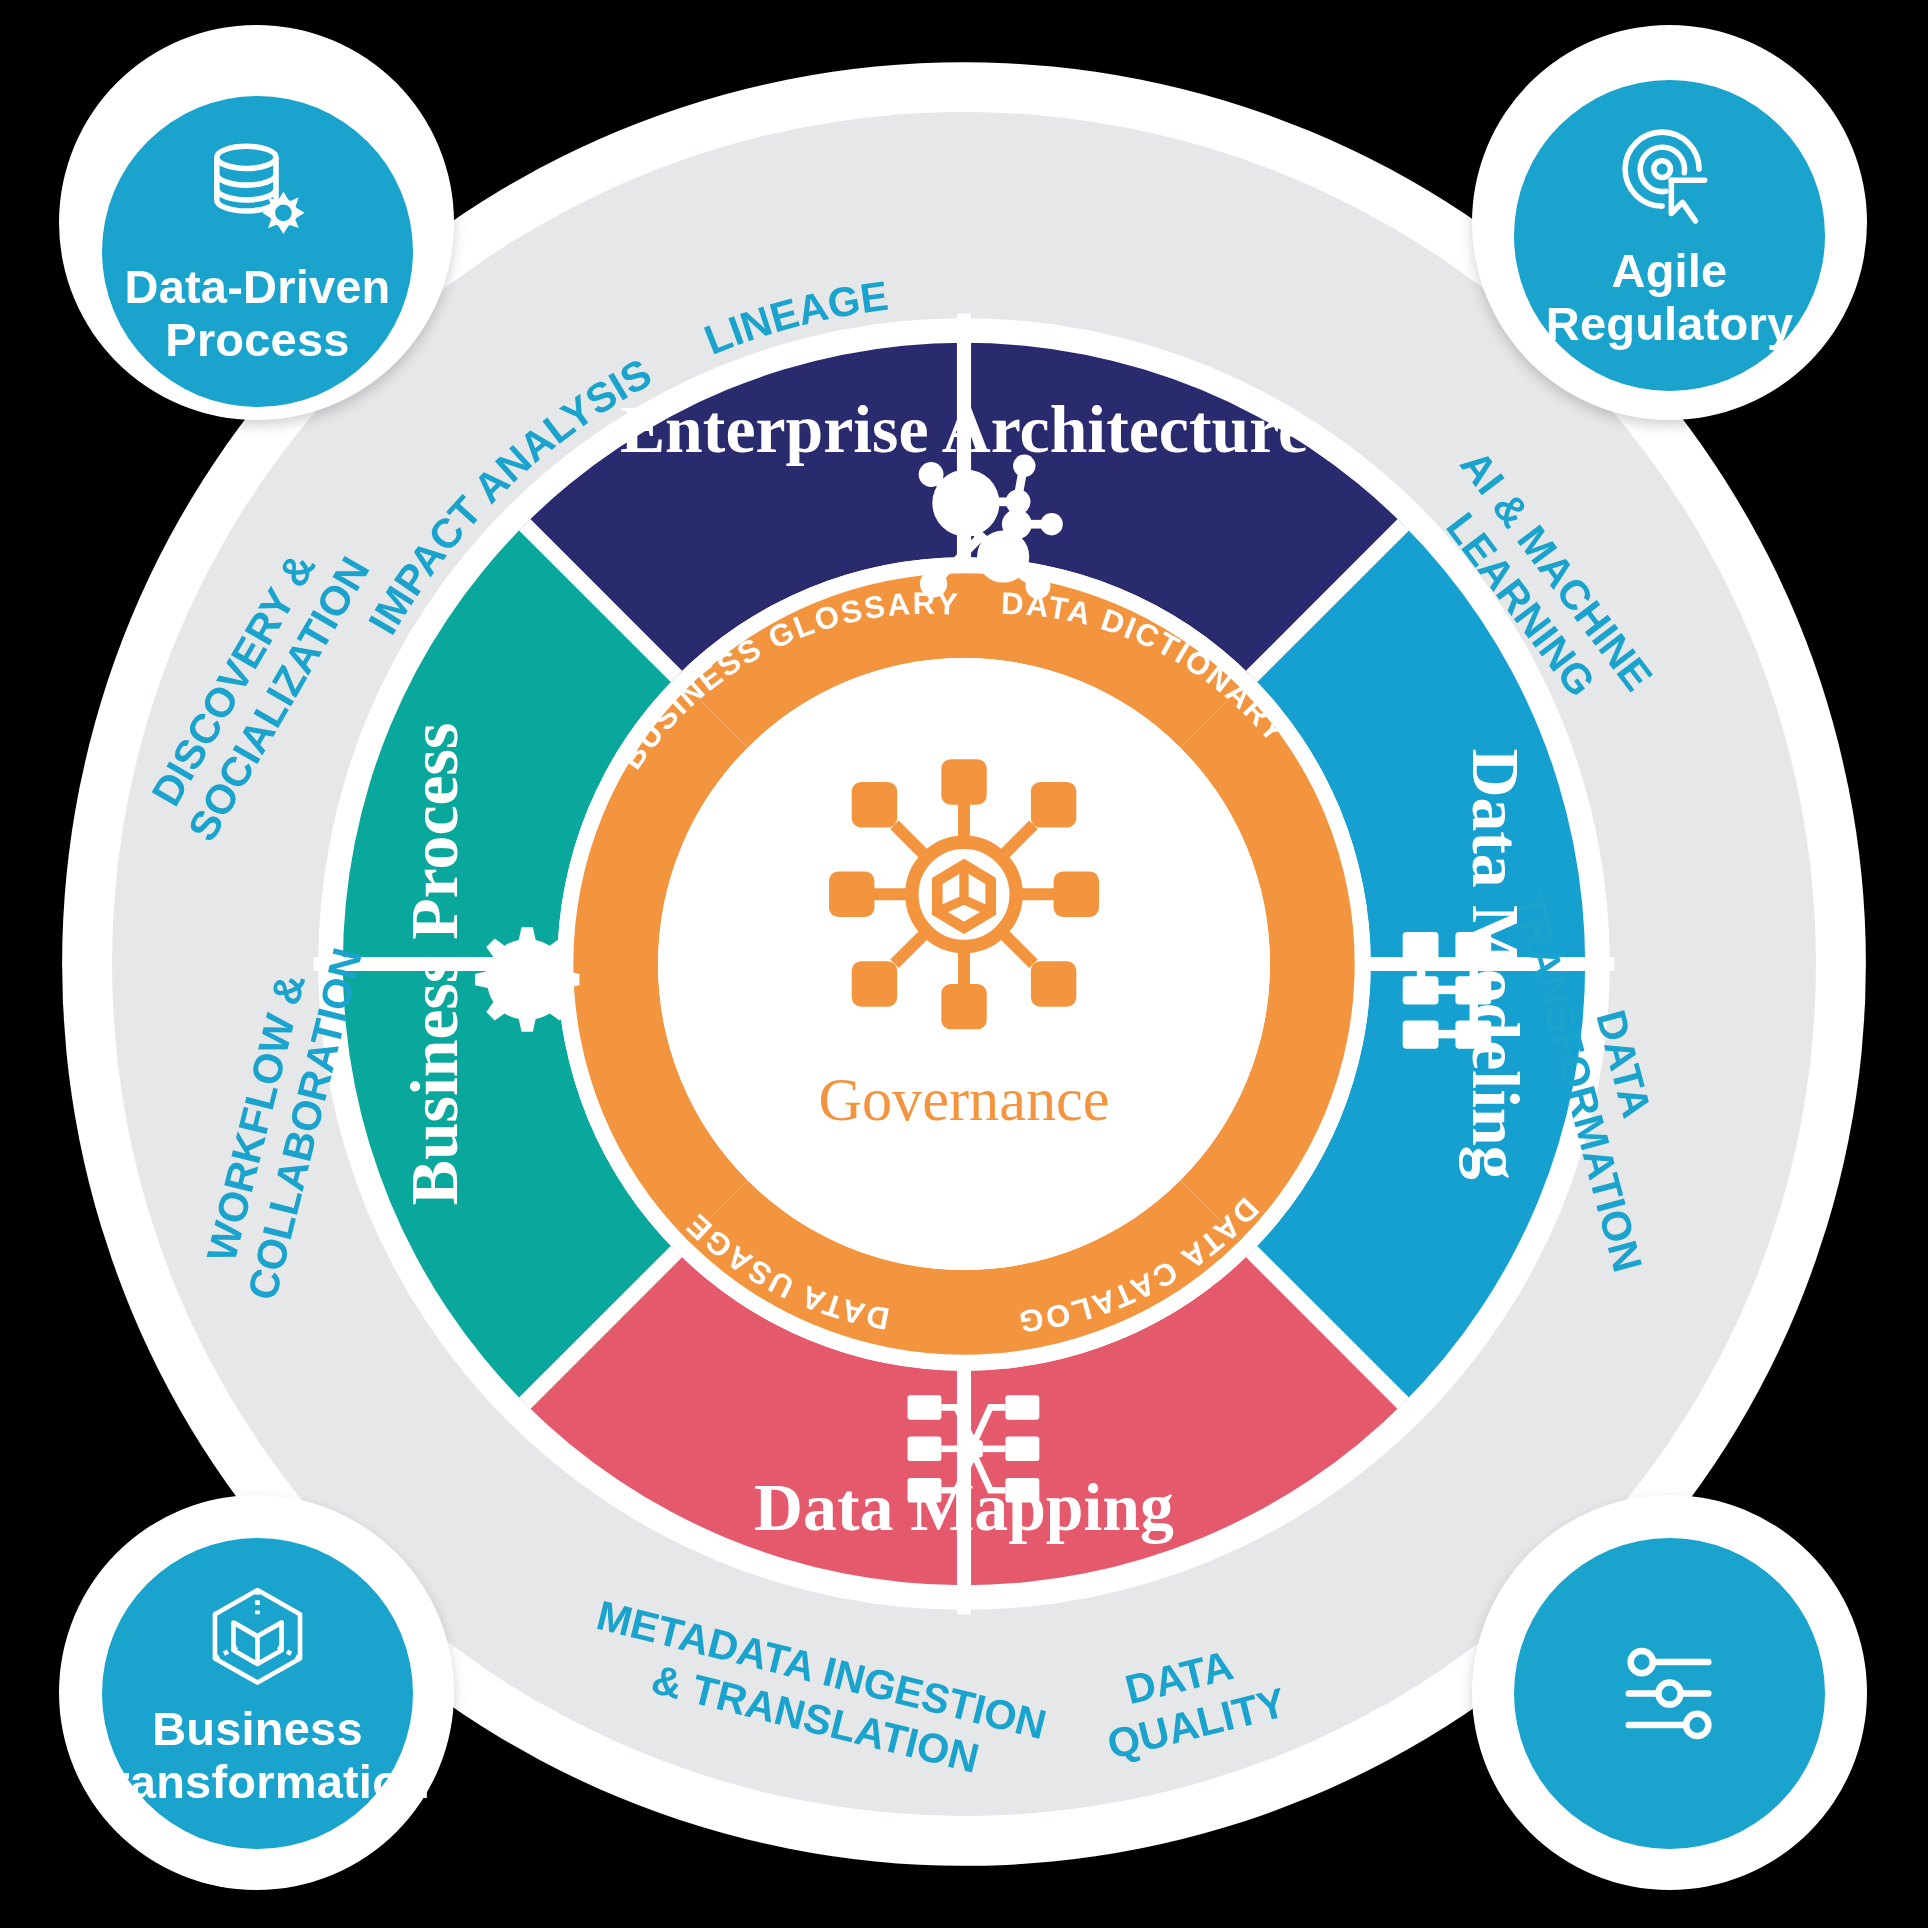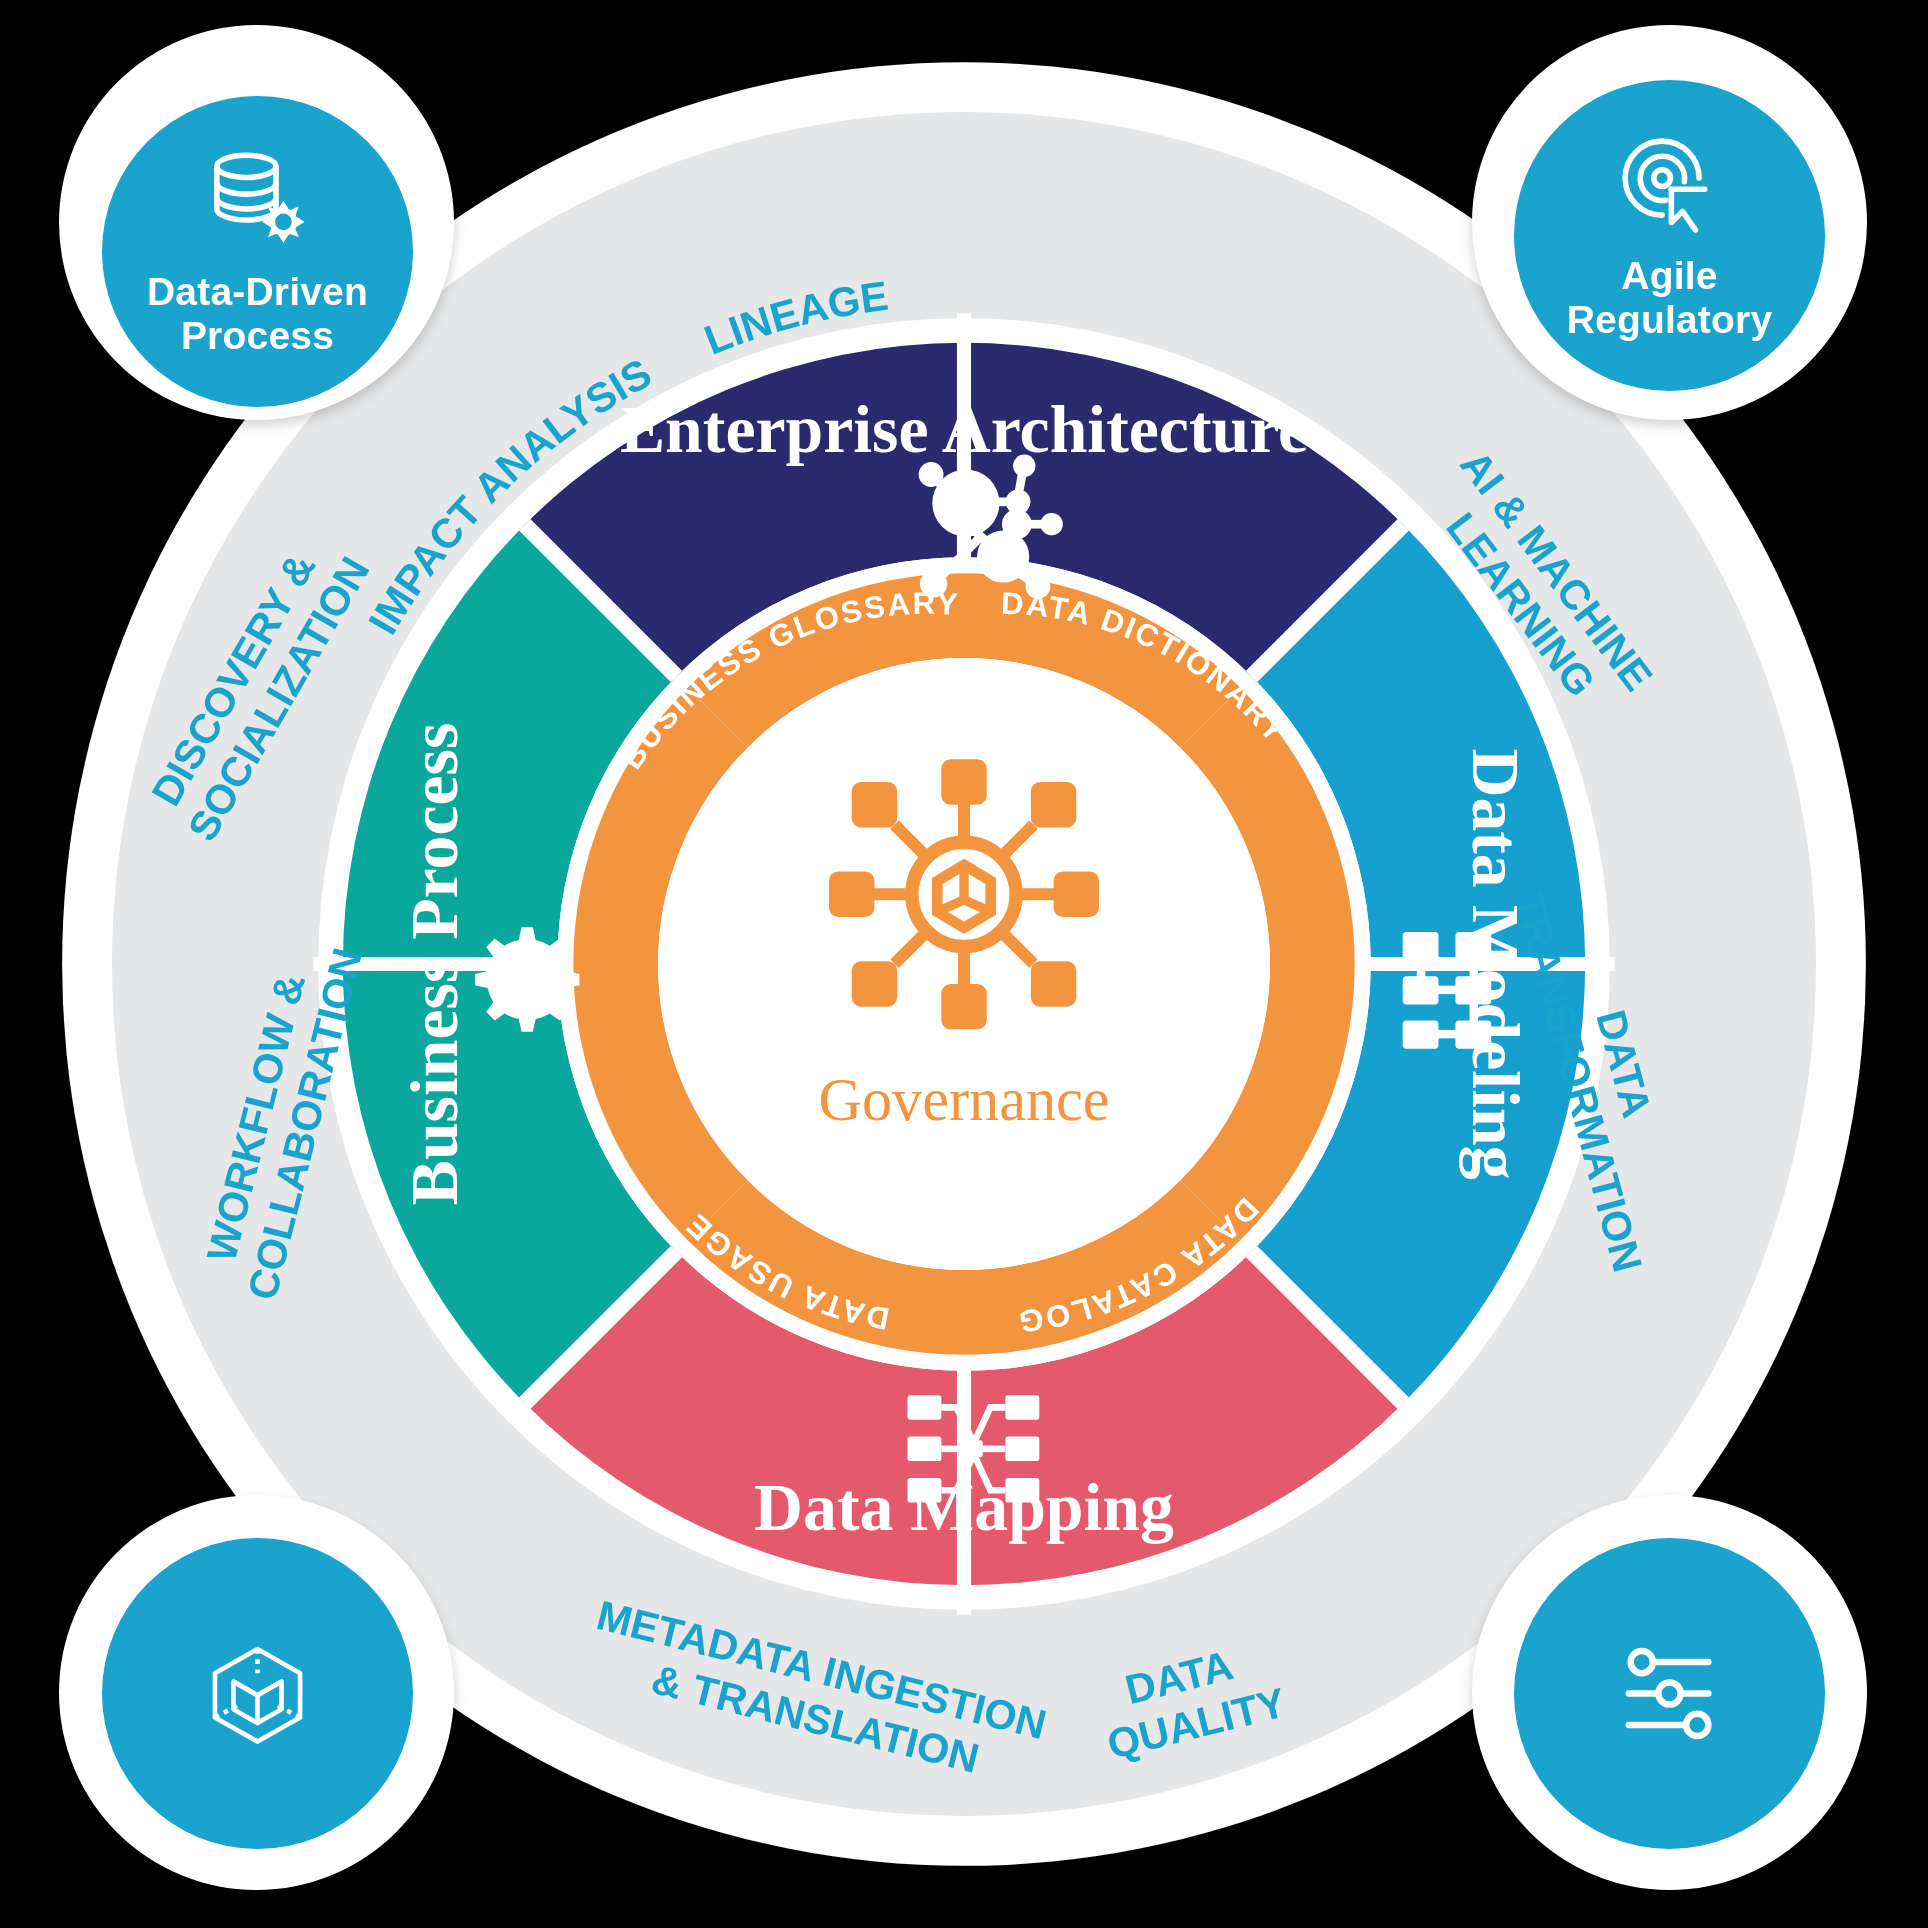--- a/index.html
+++ b/index.html
@@ -4,21 +4,21 @@
 <style>
   html,body{margin:0;padding:0;background:#000;}
   #stage{position:relative;width:1928px;height:1928px;background:#000;overflow:hidden;
          font-family:"Liberation Sans", sans-serif;}
   svg.layer{position:absolute;left:0;top:0;width:1928px;height:1928px;}
   .bubble-wrap{position:absolute;width:311px;height:311px;border-radius:50%;
        background:#1aa3cc;display:flex;flex-direction:column;align-items:center;
        justify-content:center;box-sizing:border-box;}
   .bubble-ring{position:absolute;width:395px;height:395px;border-radius:50%;
        background:#ffffff;box-shadow:0 5.6px 13px rgba(0,0,0,.18);}
-  .bubble-label{color:#fff;font-weight:700;font-size:39px;line-height:1.12;
+  .bubble-label{color:#fff;font-weight:700;font-size:47px;line-height:1.12;
        text-align:center;margin-top:13px;letter-spacing:0.2px;}
   .bubble-icon{width:111px;height:111px;}
   .bubble-icon svg{width:100%;height:100%;display:block;}
 </style>
 </head>
 <body>
 
 <div id="stage">
 
   <svg class="layer" viewBox="0 0 2048 2048">
@@ -291,20 +291,24 @@
         <path d="M60 12 L106 38 L106 86 L60 112 L14 86 L14 38 Z"></path>
         <path d="M60 62 L86 47 L86 77 L60 92 L34 77 L34 47 Z"></path>
         <path d="M60 62 L60 92"></path>
         <path d="M60 62 L86 47"></path>
           <path d="M60 62 L34 47"></path>
         <path d="M60 12 L60 38" stroke-dasharray="5 6"></path>
         <path d="M14 86 L40 72" stroke-dasharray="5 6"></path>
         <path d="M106 86 L80 72" stroke-dasharray="5 6"></path>
       </svg>
     </span>
+    <span class="bubble-label">
+      <span>Business</span><br>
+      <span>Transformation</span>
+    </span>
   </div>
 
   <div class="bubble-ring" style="left:1472px;top:1495px;"></div>
   <div class="bubble-wrap" style="left:1514px;top:1538px;">
     <span class="bubble-icon">
       <svg viewBox="0 0 120 120" fill="none" stroke="#fff" stroke-width="7" stroke-linecap="round">
         <circle cx="30" cy="26" r="12"></circle>
           <path d="M44 26 H102"></path>
         <circle cx="60" cy="60" r="12"></circle>
           <path d="M16 60 H46"></path>

